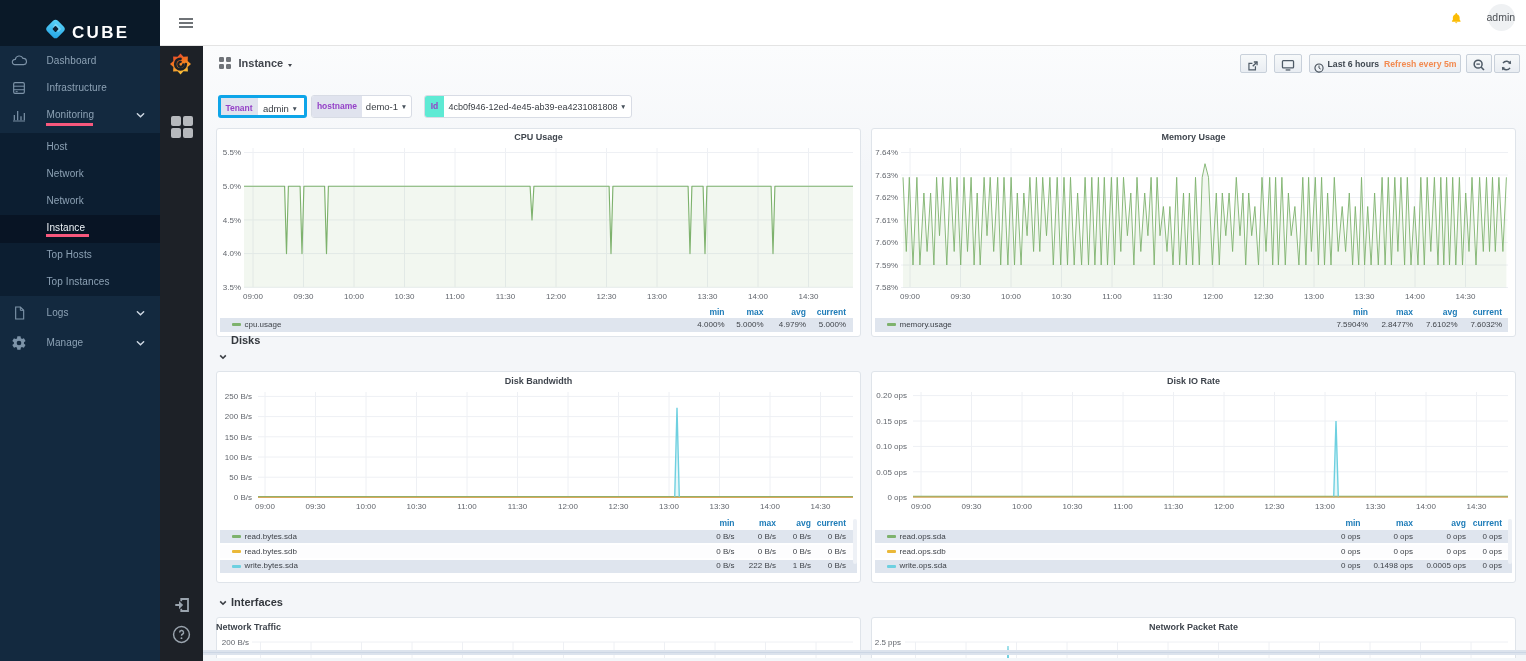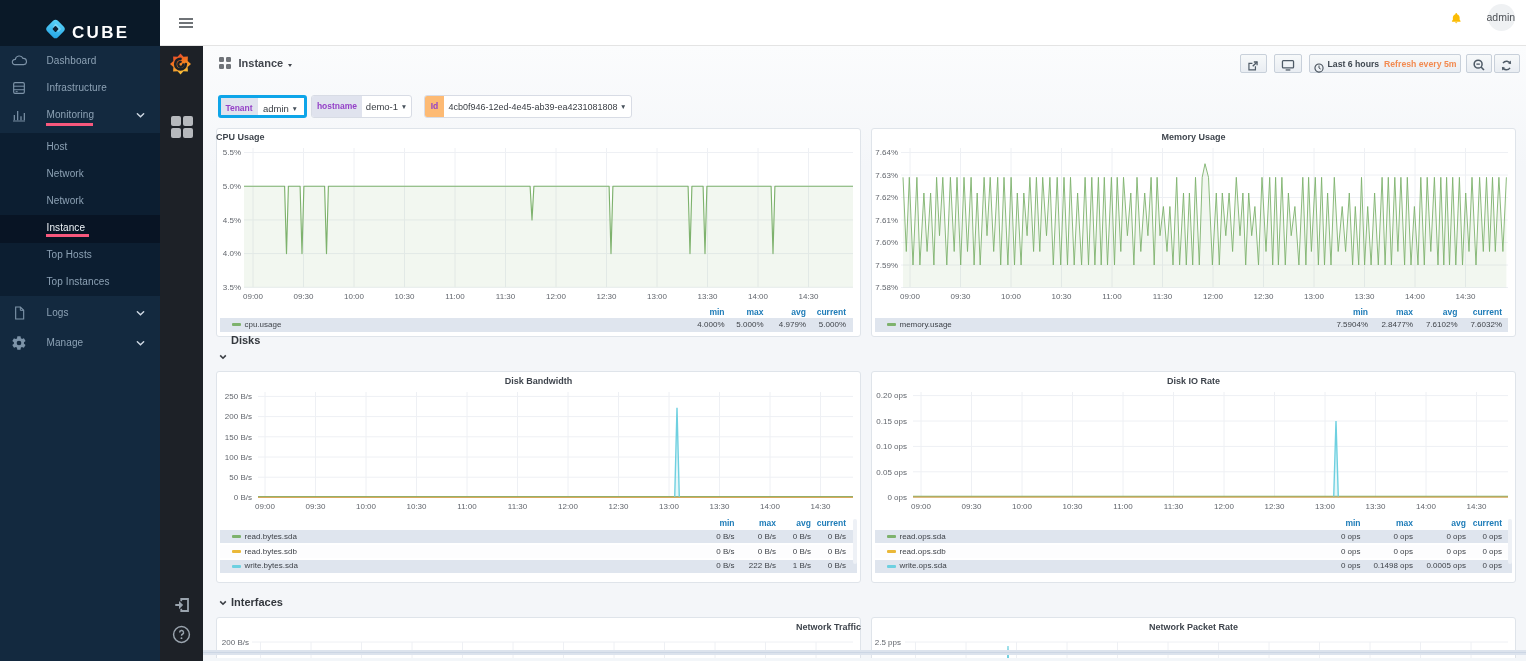--- a/index.html
+++ b/index.html
@@ -156,33 +156,33 @@
   </div>
 <div style="position:absolute;left:217.5px;top:95px;height:23px;border:3px solid #0ea5e9;border-radius:3px;background:#fff;display:flex;overflow:hidden">
     <div style="background:#e0e3ee;color:#9542c8;font-weight:bold;font-size:8.5px;line-height:21px;width:37px;text-align:center">Tenant</div>
     <div style="color:#3c4046;font-size:9.5px;line-height:21px;width:46px;text-align:center;white-space:nowrap">admin <span style="font-size:6.5px;color:#46505a;vertical-align:1px">▼</span></div>
   </div>
 <div style="position:absolute;left:311px;top:95px;height:23px;border:1px solid #d8dce5;border-radius:3px;background:#fff;display:flex;overflow:hidden">
     <div style="background:#e0e3ee;color:#9542c8;font-weight:bold;font-size:8.5px;line-height:21px;width:50px;text-align:center">hostname</div>
     <div style="color:#3c4046;font-size:9.5px;line-height:21px;width:49px;text-align:center;white-space:nowrap">demo-1 <span style="font-size:6.5px;color:#46505a;vertical-align:1px">▼</span></div>
   </div>
 <div style="position:absolute;left:424px;top:95px;height:23px;border:1px solid #d8dce5;border-radius:3px;background:#fff;display:flex;overflow:hidden">
-    <div style="background:#fdba74;color:#9542c8;font-weight:bold;font-size:8.5px;line-height:21px;width:19px;text-align:center">Id</div>
+    <div style="background:#5eead4;color:#9542c8;font-weight:bold;font-size:8.5px;line-height:21px;width:19px;text-align:center">Id</div>
     <div style="color:#3c4046;font-size:9px;line-height:21px;width:187px;text-align:center;white-space:nowrap">4cb0f946-12ed-4e45-ab39-ea4231081808 <span style="font-size:6.5px;color:#46505a;vertical-align:1px">▼</span></div>
   </div>
 <div style="position:absolute;left:216px;top:128px;width:645px;height:209px;background:#fff;border:1px solid #dfe4ea;border-radius:3px"></div>
-<div style="position:absolute;left:216px;top:132px;width:645px;text-align:left;font-size:9px;font-weight:bold;color:#3f454d">CPU Usage</div>
+<div style="position:absolute;left:216px;top:132px;width:645px;text-align:center;font-size:9px;font-weight:bold;color:#3f454d">CPU Usage</div>
 <div style="position:absolute;left:871px;top:128px;width:645px;height:209px;background:#fff;border:1px solid #dfe4ea;border-radius:3px"></div>
 <div style="position:absolute;left:871px;top:132px;width:645px;text-align:center;font-size:9px;font-weight:bold;color:#3f454d">Memory Usage</div>
 <div style="position:absolute;left:216px;top:371px;width:645px;height:212px;background:#fff;border:1px solid #dfe4ea;border-radius:3px"></div>
 <div style="position:absolute;left:216px;top:376px;width:645px;text-align:center;font-size:9px;font-weight:bold;color:#3f454d">Disk Bandwidth</div>
 <div style="position:absolute;left:871px;top:371px;width:645px;height:212px;background:#fff;border:1px solid #dfe4ea;border-radius:3px"></div>
 <div style="position:absolute;left:871px;top:376px;width:645px;text-align:center;font-size:9px;font-weight:bold;color:#3f454d">Disk IO Rate</div>
 <div style="position:absolute;left:216px;top:617px;width:645px;height:44px;background:#fff;border:1px solid #dfe4ea;border-radius:3px"></div>
-<div style="position:absolute;left:216px;top:621.5px;width:645px;text-align:right;font-size:9px;font-weight:bold;color:#3f454d">Network Traffic</div>
+<div style="position:absolute;left:216px;top:621.5px;width:645px;text-align:left;font-size:9px;font-weight:bold;color:#3f454d">Network Traffic</div>
 <div style="position:absolute;left:871px;top:617px;width:645px;height:44px;background:#fff;border:1px solid #dfe4ea;border-radius:3px"></div>
 <div style="position:absolute;left:871px;top:621.5px;width:645px;text-align:center;font-size:9px;font-weight:bold;color:#3f454d">Network Packet Rate</div>
 <svg style="position:absolute;left:219px;top:353.5px" width="8" height="6" viewBox="0 0 10 7">
     <path d="M1.5 1.5L5 5l3.5-3.5" stroke="#3a3e44" stroke-width="2" fill="none"></path>
   </svg>
 <div style="position:absolute;left:231px;top:334px;font-size:11px;font-weight:bold;color:#33373d">Disks</div>
 <svg style="position:absolute;left:219px;top:599.5px" width="8" height="6" viewBox="0 0 10 7">
     <path d="M1.5 1.5L5 5l3.5-3.5" stroke="#3a3e44" stroke-width="2" fill="none"></path>
   </svg>
 <div style="position:absolute;left:231px;top:596px;font-size:11px;font-weight:bold;color:#33373d">Interfaces</div>

